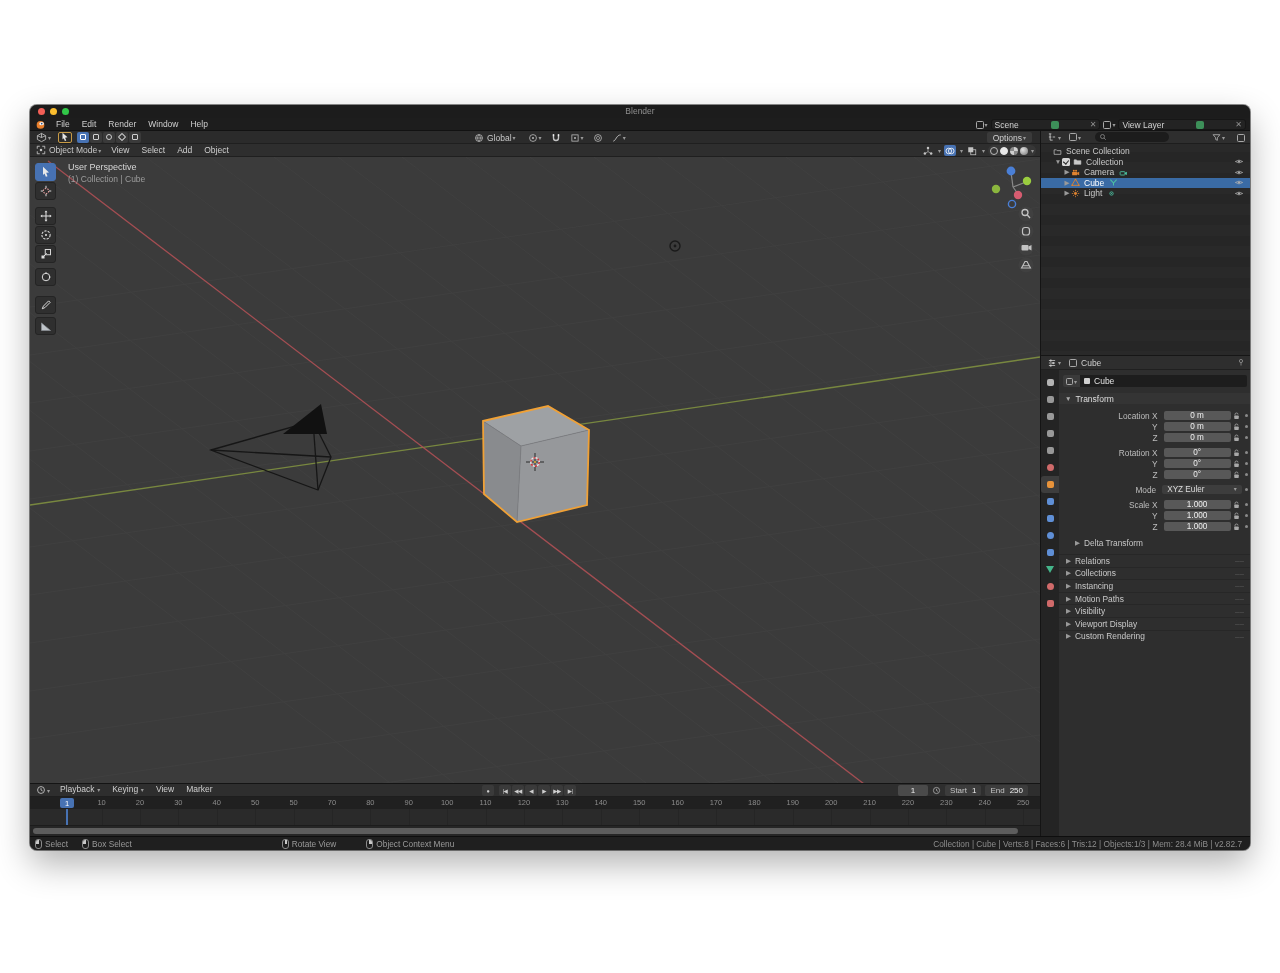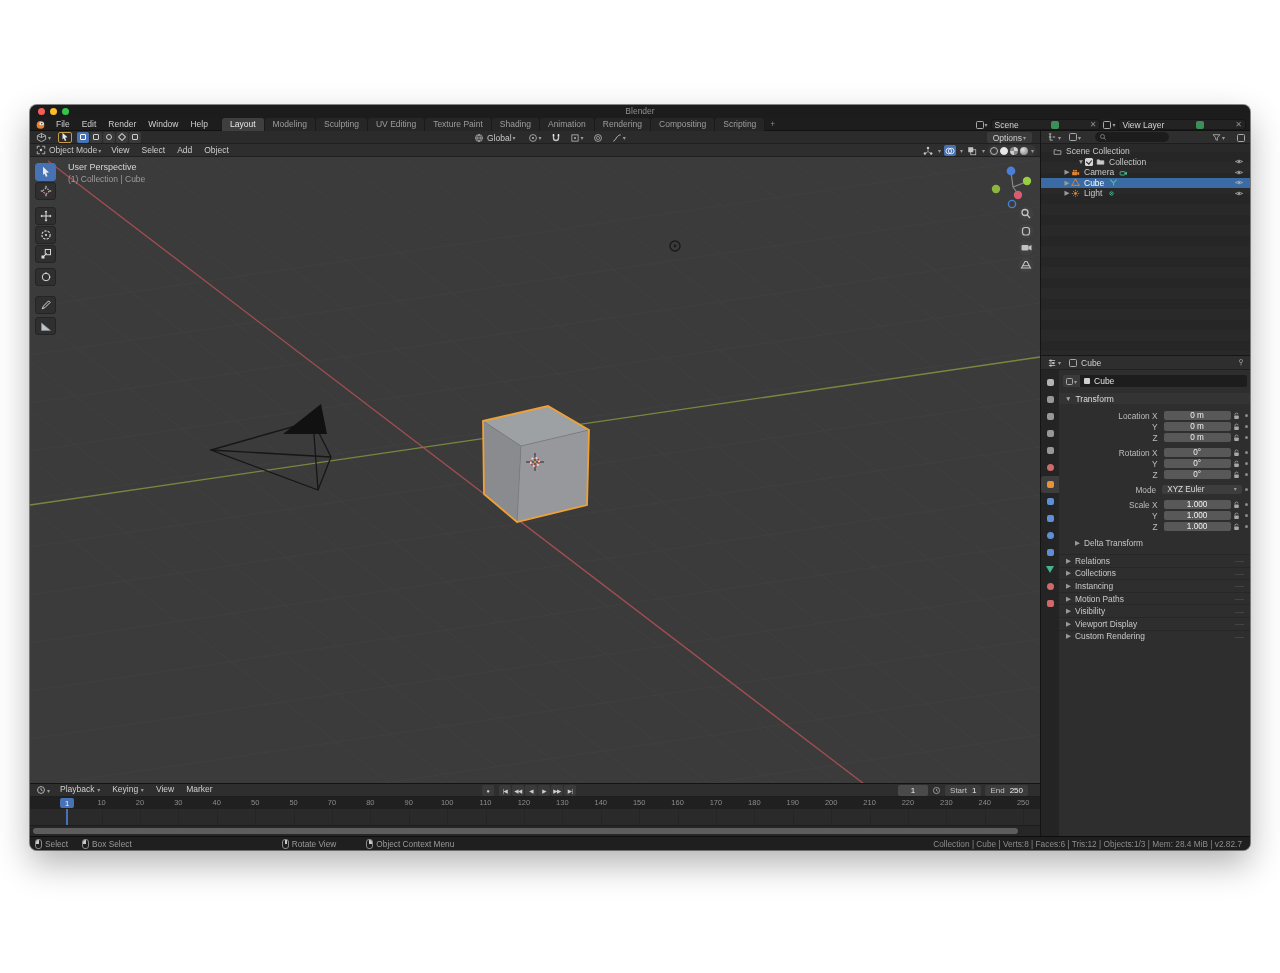--- a/index.html
+++ b/index.html
@@ -158,33 +158,20 @@
           <circle cx="9.8" cy="6.8" r="1.2" fill="#274e84"></circle>
         </svg>
     </span>
     <span id="topbar-menus" style="display: inline-flex;">
         <span class="menu-item">File</span>
         <span class="menu-item">Edit</span>
         <span class="menu-item">Render</span>
         <span class="menu-item">Window</span>
         <span class="menu-item">Help</span>
       </span>
-    <span id="workspace-tabs">
-        <div class="ws-tab active">Layout</div>
-        <div class="ws-tab">Modeling</div>
-        <div class="ws-tab">Sculpting</div>
-        <div class="ws-tab">UV Editing</div>
-        <div class="ws-tab">Texture Paint</div>
-        <div class="ws-tab">Shading</div>
-        <div class="ws-tab">Animation</div>
-        <div class="ws-tab">Rendering</div>
-        <div class="ws-tab">Compositing</div>
-        <div class="ws-tab">Scripting</div>
-        <div class="ws-tab add">+</div>
-      </span>
     <span id="topbar-right">
       <span class="icon-btn">
           <span class="g-sq"></span>
           <span class="chev">▾</span>
         </span>
       <span class="id-field">
         <span>Scene</span>
         <span class="shield"></span>
         <span class="id-x">✕</span>
       </span>
@@ -524,21 +511,21 @@
       <div id="outliner-tree">
           <div class="ol-row" style="padding-left: 4px;">
             <span class="ol-exp"></span>
             <span class="ol-ic">
               <svg viewBox="0 0 16 16">
                 <path d="M2 5 h4 l1.5 1.5 H14 V13 H2 Z" fill="none" stroke="#c2c2c2" stroke-width="1.3"></path>
               </svg>
             </span>
             <span>Scene Collection</span>
           </div>
-          <div class="ol-row" style="padding-left: 13px; margin-left: 23px;">
+          <div class="ol-row" style="padding-left: 13px;">
             <span class="ol-exp">▼</span>
             <span class="ol-check"></span>
             <span class="ol-ic">
               <svg viewBox="0 0 16 16">
                 <path d="M2 5 h4 l1.5 1.5 H14 V13 H2 Z" fill="#c9c9c9" stroke="#c9c9c9"></path>
               </svg>
             </span>
             <span>Collection</span>
             <span class="ol-eye">
               <svg viewBox="0 0 16 16">

